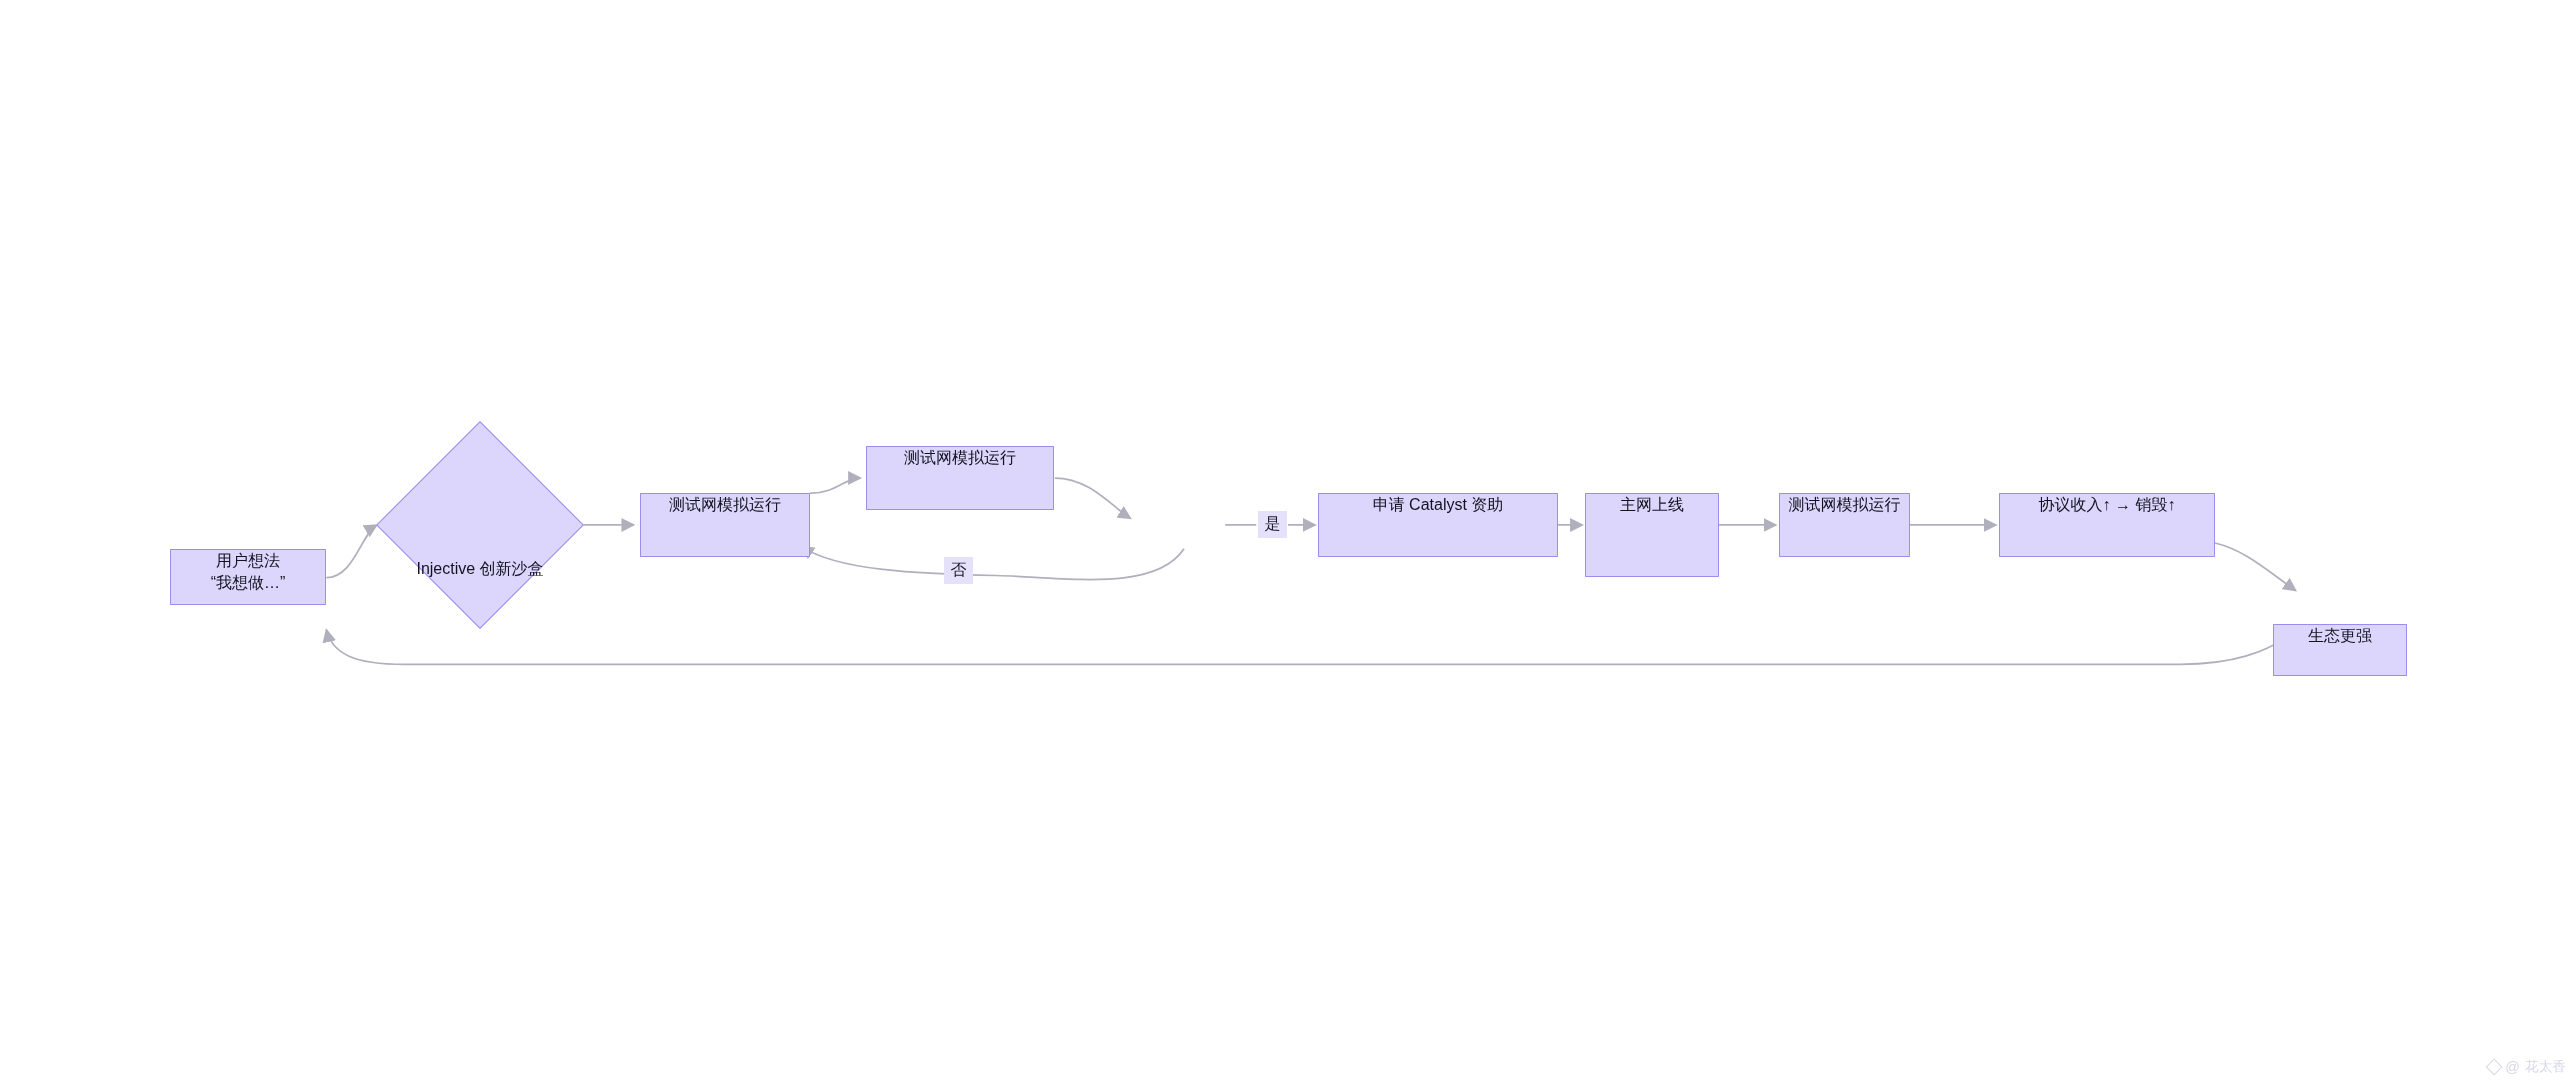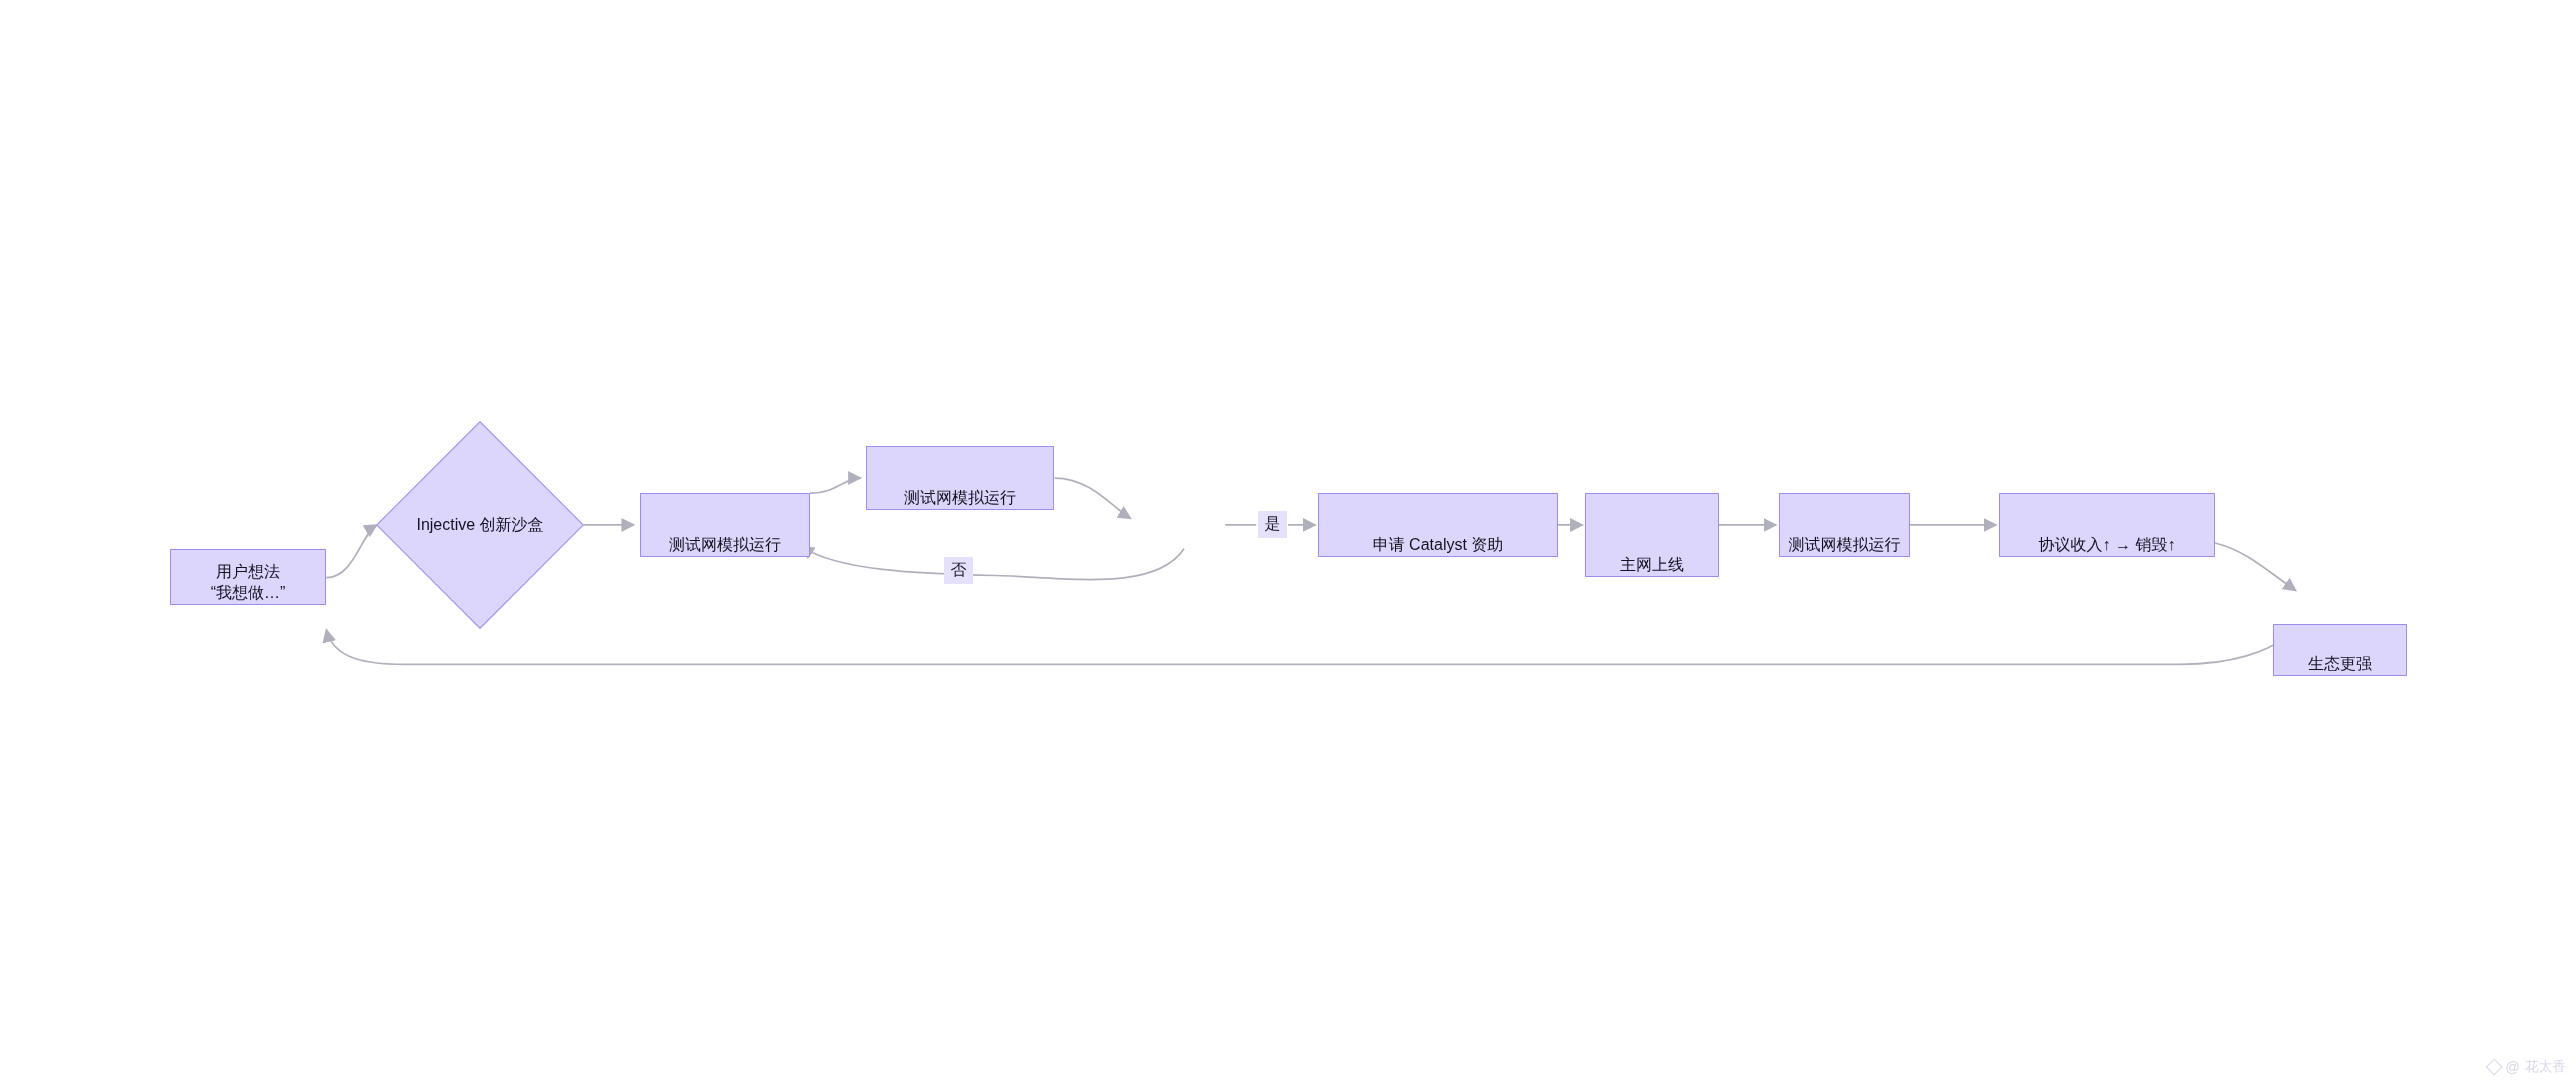--- a/index.html
+++ b/index.html
@@ -3,21 +3,21 @@
 <meta charset="utf-8">
 <style>
   html,body{margin:0;padding:0;background:#ffffff;}
   body{width:2576px;height:1086px;position:relative;overflow:hidden;
        font-family:"Liberation Sans","DejaVu Sans",sans-serif;}
   #canvas{position:absolute;inset:0;width:2576px;height:1086px;}
   svg#wires{position:absolute;left:0;top:0;width:2576px;height:1086px;}
 
   .node{position:absolute;box-sizing:border-box;
         background:#dcd6fc;border:1.4px solid #9b8cf0;
-        display:flex;align-items:flex-end;justify-content:center;
+        display:flex;align-items:flex-start;justify-content:center;
         text-align:center;color:#131320;line-height:1.35;}
   .node .lbl{display:block;white-space:pre-line;}
 
   .rect{border-radius:0.7px;}
 
   
   .diamond{position:absolute;display:block;background:transparent;border:0;}
   .diamond .dshape{position:absolute;left:50%;top:50%;
         background:#dcd6fc;border:1.4px solid #9b8cf0;
         transform:translate(-50%,-50%) rotate(45deg);box-sizing:border-box;}
@@ -74,21 +74,21 @@
     </g>
   </svg>
 
   <div class="node rect" style="left:170px;top:549px;width:156px;height:56px;font-size:16px;">
     <span class="lbl">用户想法
 “我想做…”</span>
   </div>
 
   <div class="diamond" style="left:377px;top:420px;width:206px;height:209px;">
     <span class="dshape" style="width:147px;height:147px;"></span>
-    <span class="dlabel" style="font-size:16px;">Injective 创新沙盒</span>
+    <span class="dlabel" style="font-size:16px;margin-top:44px;">Injective 创新沙盒</span>
   </div>
 
   <div class="node rect" style="left:640px;top:493px;width:170px;height:64px;font-size:16px;">
     <span class="lbl">测试网模拟运行</span>
   </div>
 
   <div class="node rect" style="left:866px;top:446px;width:188px;height:64px;font-size:16px;">
     <span class="lbl">测试网模拟运行</span>
   </div>
 

